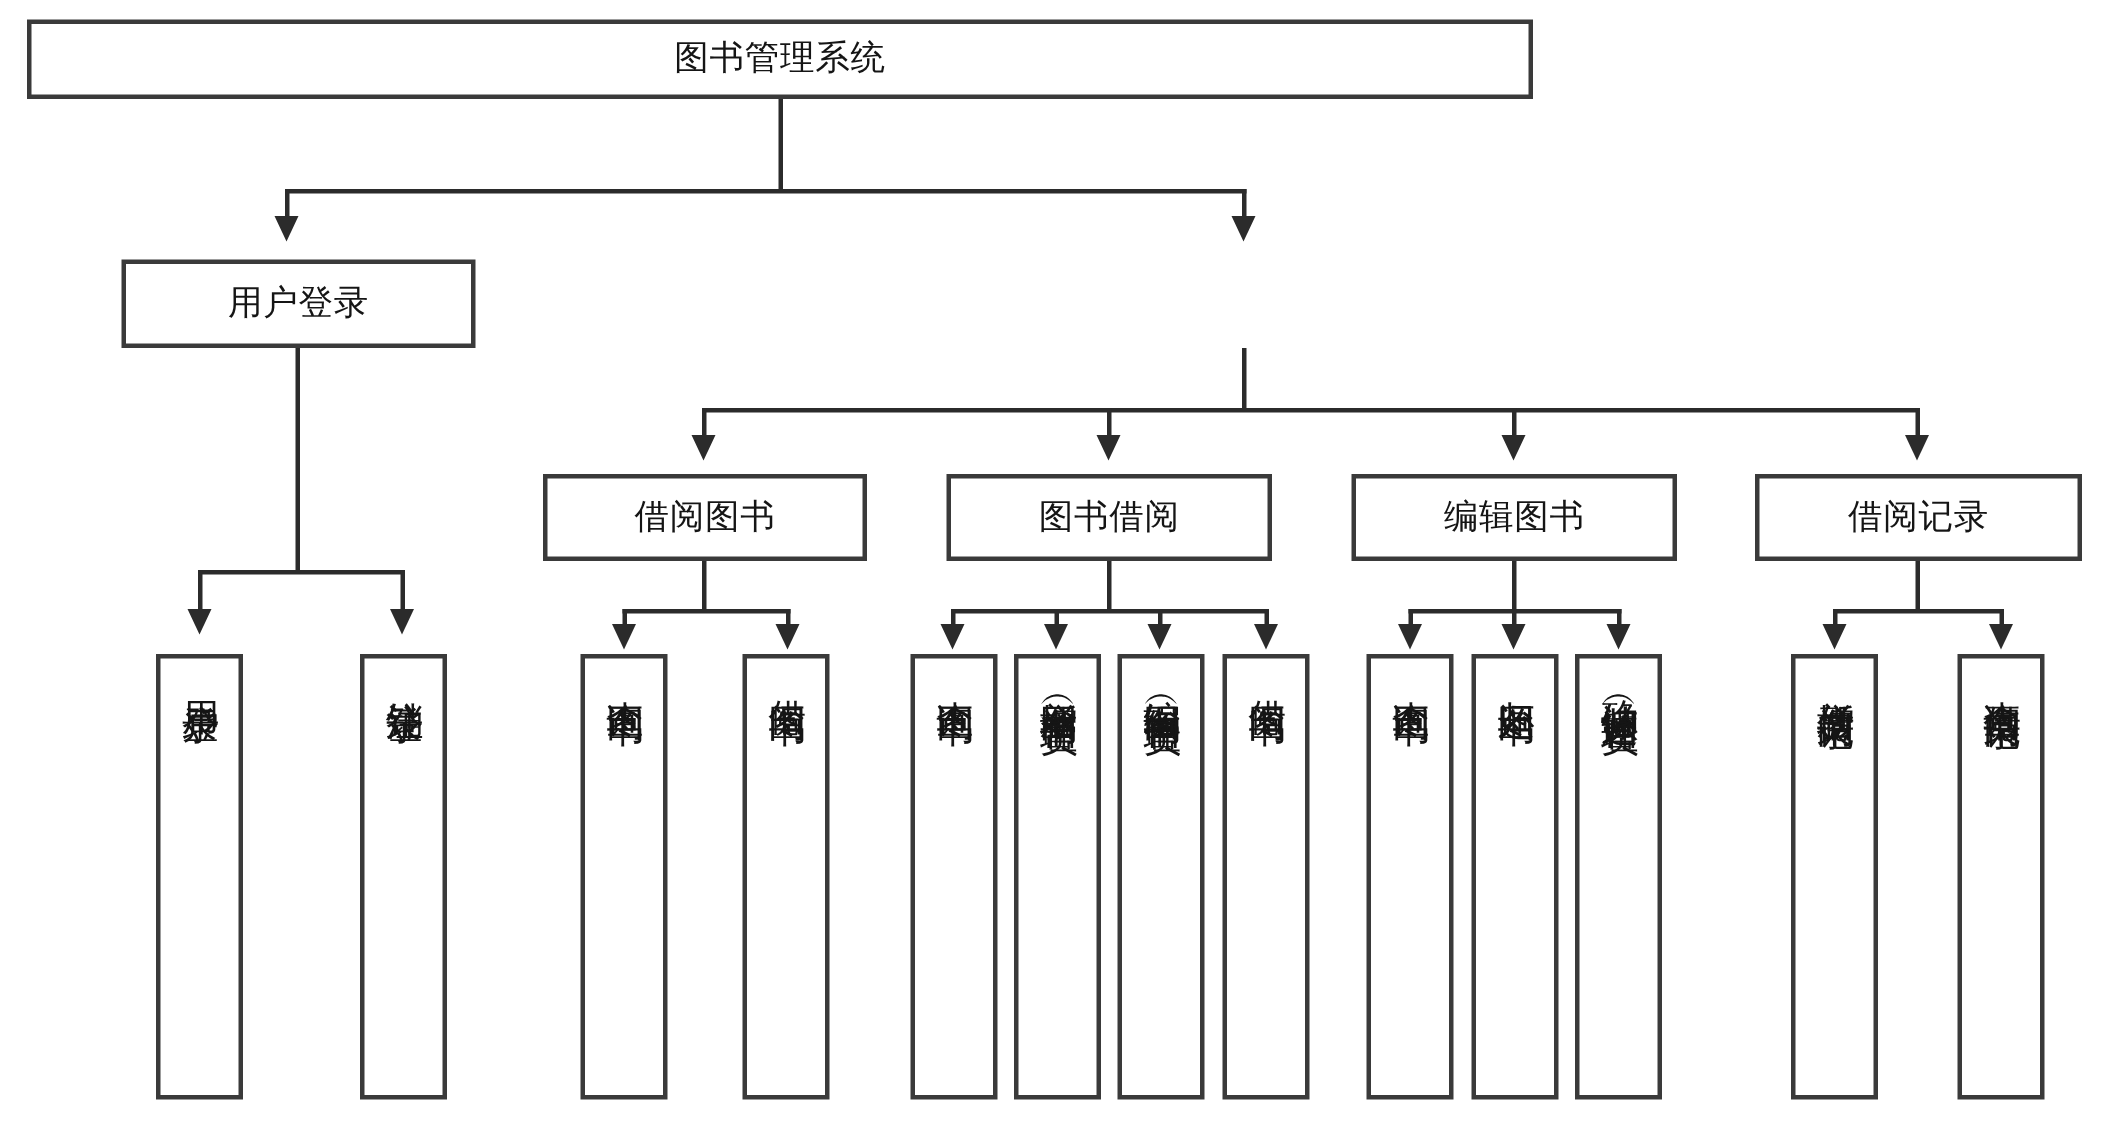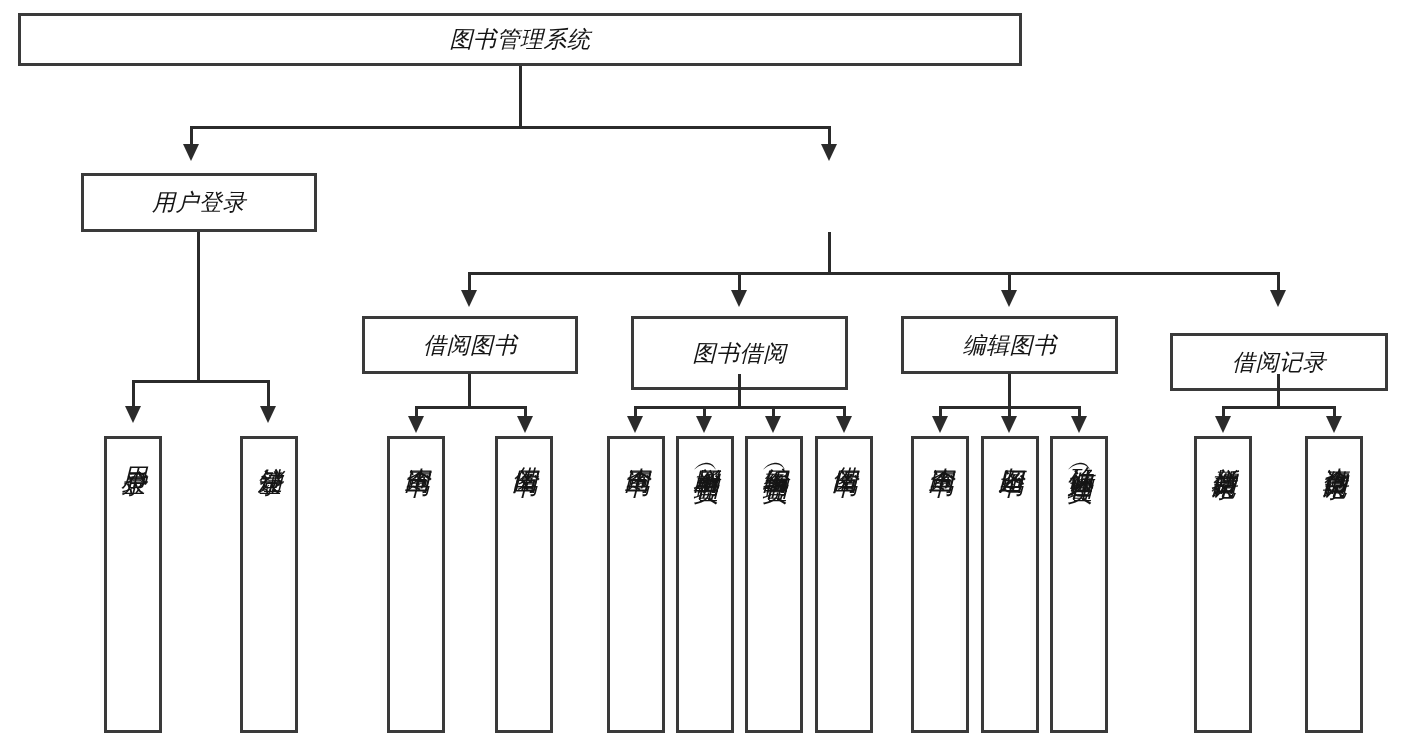--- a/index.html
+++ b/index.html
@@ -29,21 +29,20 @@
     justify-content: center;
     color: #1a1a1a;
   }
   .node.root  { border-width: 3px; }
   .node .lbl {
     font-size: 23px;
     line-height: 1.15;
     letter-spacing: 0.5px;
     white-space: nowrap;
     color: #151515;
-    font-style: italic;
   }
   
   .node.leaf {
     align-items: flex-start;
     justify-content: center;
     padding-top: 8px;
   }
   .node.leaf .lbl {
     writing-mode: vertical-rl;
     text-orientation: upright;
@@ -117,27 +116,27 @@
   <div class="edge vline" style="left:738px; top:272px; width:3px; height:22px;"></div>
   <div class="arrow" style="left:731px; top:290px;"></div>
   <div class="edge vline" style="left:1008px; top:272px; width:3px; height:22px;"></div>
   <div class="arrow" style="left:1001px; top:290px;"></div>
   <div class="edge vline" style="left:1277px; top:272px; width:3px; height:22px;"></div>
   <div class="arrow" style="left:1270px; top:290px;"></div>
 
   <div class="node" style="left:362px; top:316px; width:216px; height:58px;">
     <span class="lbl">借阅图书</span>
   </div>
-  <div class="node" style="left:631px; top:316px; width:217px; height:74px;text-align:center;">
+  <div class="node" style="left:631px; top:316px; width:217px; height:58px;text-align:center;">
     <span class="lbl">图书借阅</span>
   </div>
   <div class="node" style="left:901px; top:316px; width:217px; height:58px;">
     <span class="lbl">编辑图书</span>
   </div>
-  <div class="node" style="left:1170px; top:316px; width:218px; height:58px;margin-top:17px;">
+  <div class="node" style="left:1170px; top:316px; width:218px; height:58px;">
     <span class="lbl">借阅记录</span>
   </div>
 
   <div class="edge vline" style="left:468px; top:374px; width:3px; height:34px;"></div>
   <div class="edge hline" style="left:415px; top:406px; width:112px; height:3px;"></div>
   <div class="edge vline" style="left:415px; top:406px; width:3px; height:14px;"></div>
   <div class="arrow" style="left:408px; top:416px;"></div>
   <div class="edge vline" style="left:524px; top:406px; width:3px; height:14px;"></div>
   <div class="arrow" style="left:517px; top:416px;"></div>
 

